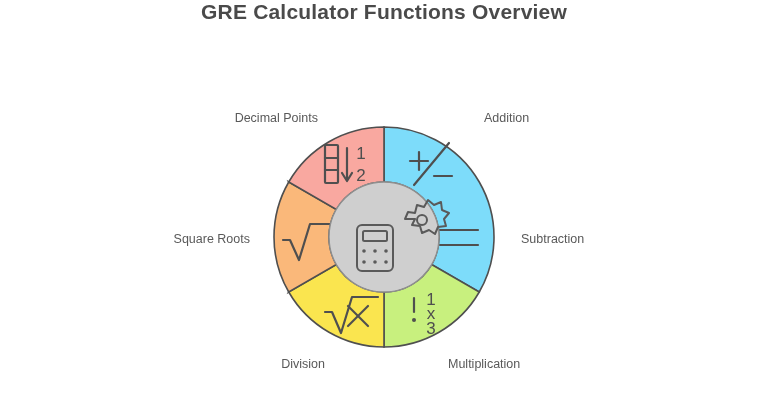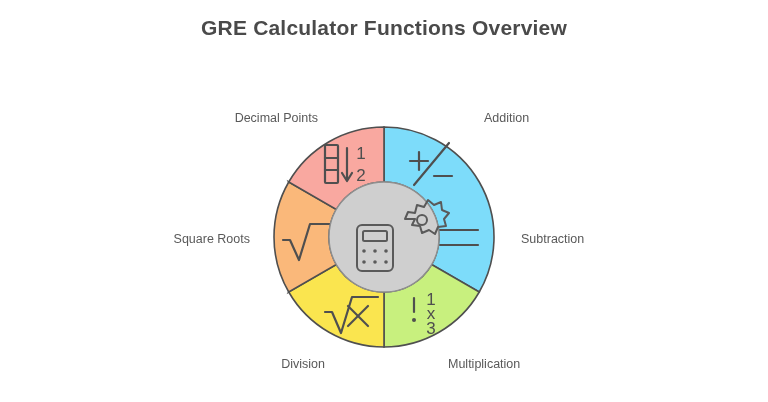--- a/index.html
+++ b/index.html
@@ -9,21 +9,21 @@
   body {
     width: 768px;
     height: 402px;
     background: #ffffff;
     font-family: "Liberation Sans", sans-serif;
     overflow: hidden;
     position: relative;
   }
   #page-title {
     position: absolute;
-    top: 16px;
+    top: 0;
     left: 0;
     width: 768px;
     text-align: center;
     font-size: 21px;
     font-weight: bold;
     color: #4a4a4a;
     letter-spacing: 0.2px;
   }
   #diagram {
     position: absolute;

